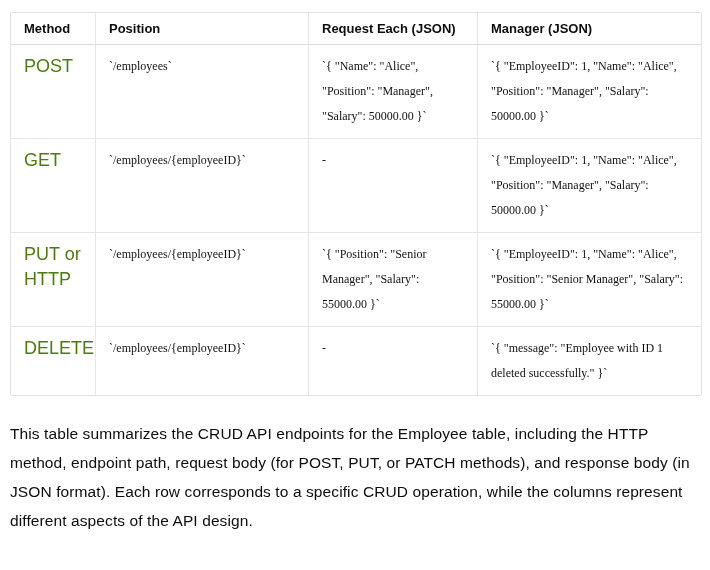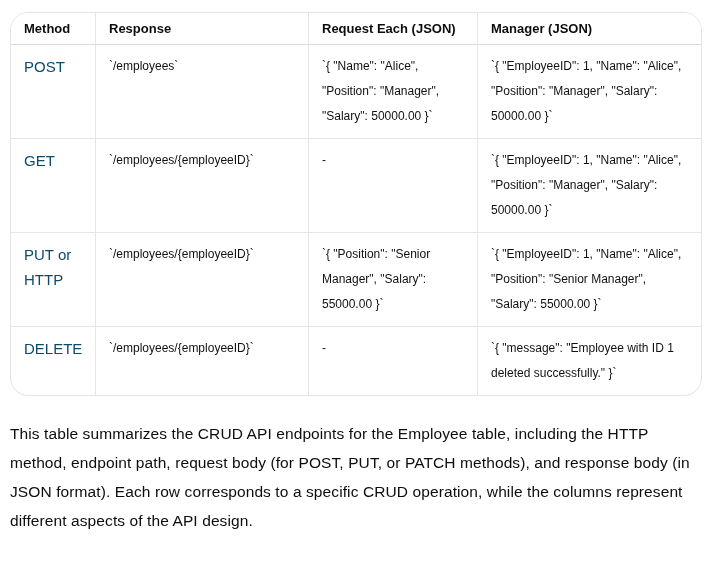--- a/index.html
+++ b/index.html
@@ -8,21 +8,21 @@
     width: 710px;
     font-family: "Liberation Sans", sans-serif;
     color: #0d0d0d;
   }
   .page {
     width: 710px;
     padding: 12px 8px 0 10px;
   }
   .table-wrap {
     border: 1px solid #e3e3e3;
-    border-radius: 18px;
+    border-radius: 2px;
     overflow: hidden;
     width: 692px;
     background: #ffffff;
   }
   table {
     border-collapse: separate;
     border-spacing: 0;
     table-layout: fixed;
     width: 100%;
   }
@@ -47,25 +47,25 @@
   }
   tbody tr:not(:last-child) td {
     border-bottom: 1px solid #e6e6e6;
   }
   td {
     vertical-align: top;
     padding: 9px 10px 9px 13px;
     line-height: 25px;
   }
   td.method {
-    font-size: 15px;
-    color: #0c4a6e;
+    font-size: 18px;
+    color: #4d7c0f;
   }
   td.code {
-    font-family: Liberation Sans, sans-serif;
+    font-family: Liberation Serif, serif;
     font-size: 12px;
     color: #111111;
     word-wrap: break-word;
   }
   .desc {
     margin-top: 23px;
     width: 692px;
     font-size: 15.5px;
     line-height: 29px;
     color: #0d0d0d;
@@ -81,21 +81,21 @@
     <table>
       <colgroup>
         <col class="c-method">
         <col class="c-endpoint">
         <col class="c-request">
         <col class="c-response">
       </colgroup>
       <thead>
         <tr>
           <th>Method</th>
-          <th>Response</th>
+          <th>Position</th>
           <th>Request Each (JSON)</th>
           <th>Manager (JSON)</th>
         </tr>
       </thead>
       <tbody>
         <tr>
           <td class="method">POST</td>
           <td class="code">`/employees`</td>
           <td class="code">`{ "Name": "Alice", "Position": "Manager", "Salary": 50000.00 }`</td>
           <td class="code">`{ "EmployeeID": 1, "Name": "Alice", "Position": "Manager", "Salary": 50000.00 }`</td>

